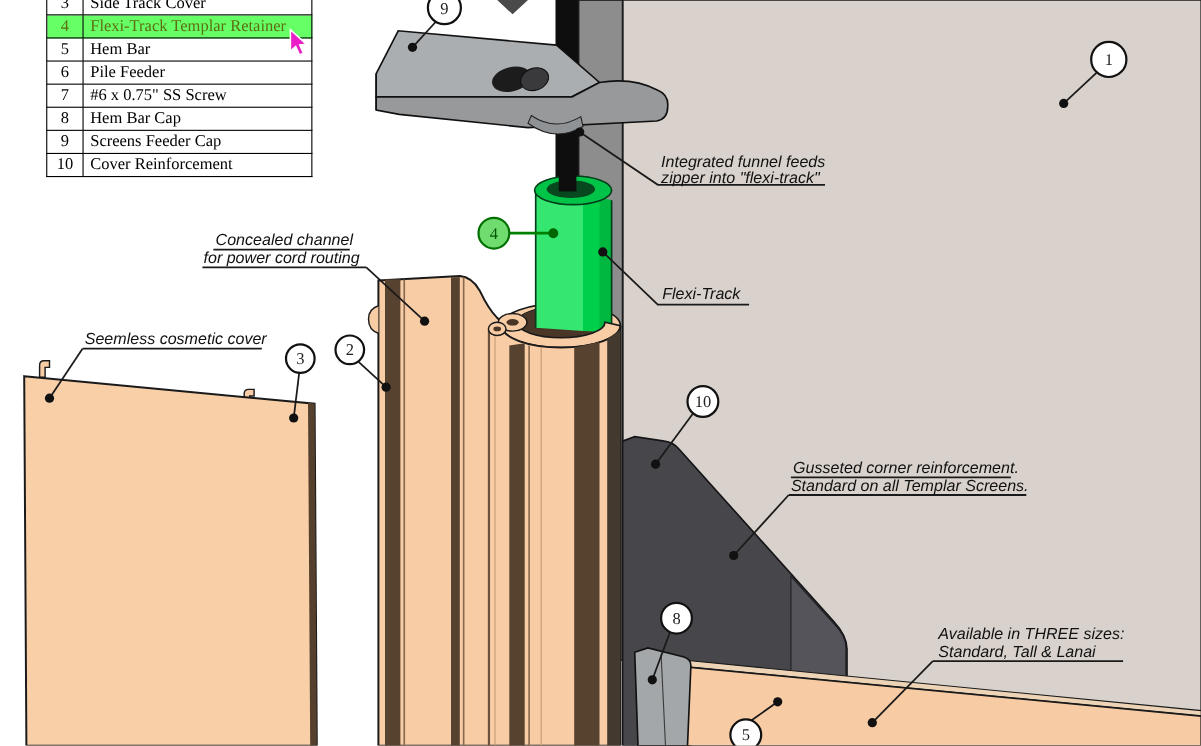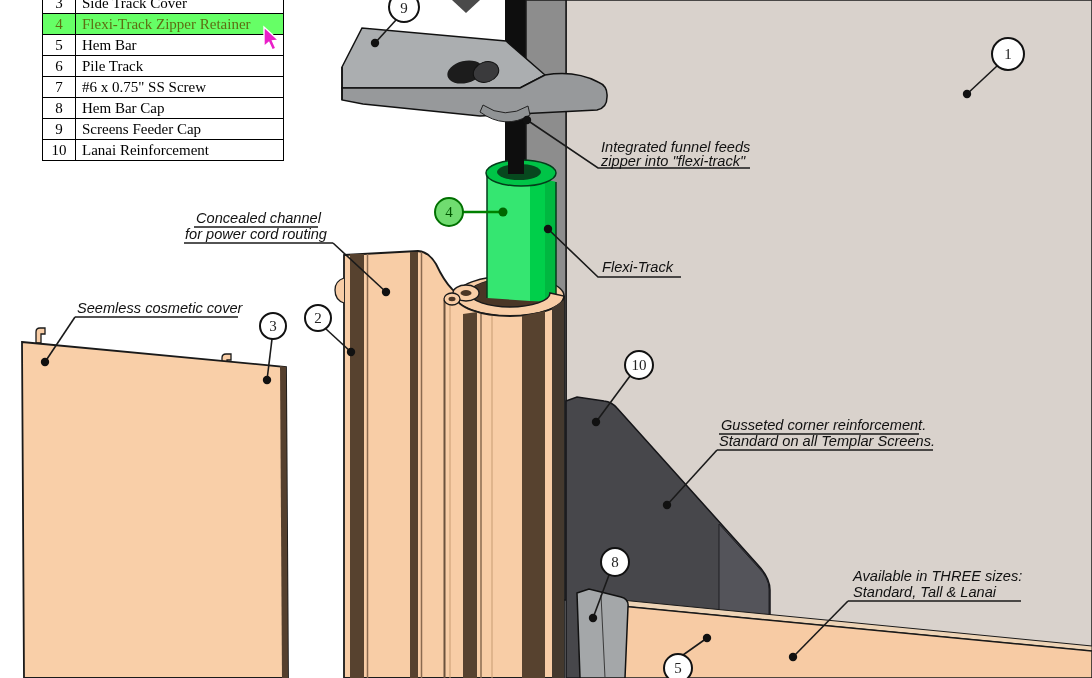--- a/index.html
+++ b/index.html
@@ -189,45 +189,45 @@
 </svg>
 
 <table class="parts">
   <tbody>
         <tr>
           <td class="num">3</td>
           <td class="name">Side Track Cover</td>
         </tr>
         <tr style="background: rgb(102, 255, 102); color: rgb(93, 110, 18);">
           <td class="num">4</td>
-          <td class="name">Flexi-Track Zipper Retainer</td>
+          <td class="name">Flexi-Track Templar Retainer</td>
         </tr>
         <tr>
           <td class="num">5</td>
           <td class="name">Hem Bar</td>
         </tr>
         <tr>
           <td class="num">6</td>
-          <td class="name">Pile Track</td>
+          <td class="name">Pile Feeder</td>
         </tr>
         <tr>
           <td class="num">7</td>
           <td class="name">#6 x 0.75" SS Screw</td>
         </tr>
         <tr>
           <td class="num">8</td>
           <td class="name">Hem Bar Cap</td>
         </tr>
         <tr>
           <td class="num">9</td>
           <td class="name">Screens Feeder Cap</td>
         </tr>
         <tr>
           <td class="num">10</td>
-          <td class="name">Lanai Reinforcement</td>
+          <td class="name">Cover Reinforcement</td>
         </tr>
       </tbody>
 </table>
 
 <svg class="cursor-layer" width="1092" height="678" viewBox="0 0 1092 678">
   <polygon points="264,27 264,46.5 268.8,42.3 272.3,50 275.8,48.3 272.5,40.8 278.5,40.2" fill="#ea1fc8" stroke="#ffffff" stroke-width="1.4"></polygon>
 </svg>
 
 </div>
 

